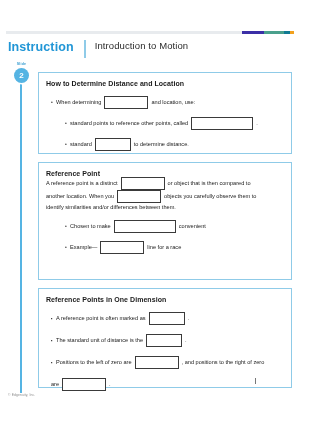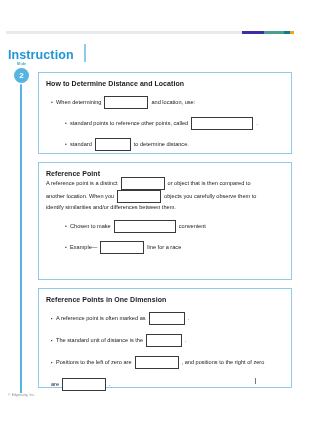--- a/index.html
+++ b/index.html
@@ -24,21 +24,21 @@
   }
   .accent-seg{height:100%;}
   .seg-purple{flex:0 0 42%;background:#3b2fa6;}
   .seg-teal{flex:0 0 38%;background:#4aa08c;}
   .seg-blue{flex:0 0 12%;background:#0f7a93;}
   .seg-orange{flex:0 0 8%;background:#f2a11e;}
 
   
   .header{
     position:absolute;left:8px;top:40px;height:22px;
-    display:flex;align-items:flex-end;
+    display:flex;align-items:flex-start;
   }
   .hdr-instruction{
     font-size:12.5px;font-weight:bold;color:#2196d6;
     letter-spacing:.1px;
   }
   .hdr-divider{
     width:2px;height:18px;background:#8fcbe8;margin:0 9px 0 10px;
   }
   .hdr-title{
     font-size:9.5px;color:#2b2b2b;letter-spacing:.1px;
@@ -132,20 +132,21 @@
   <div class="accent-bar">
     <div class="accent-seg seg-purple"></div>
     <div class="accent-seg seg-teal"></div>
     <div class="accent-seg seg-blue"></div>
     <div class="accent-seg seg-orange"></div>
   </div>
 
   <div class="header">
     <div class="hdr-instruction">Instruction</div>
     <div class="hdr-divider"></div>
+    <div class="hdr-title">Introduction to Motion</div>
   </div>
 
   <div class="rail-line"></div>
   <div class="slide-badge">
     <span class="slide-word">Slide</span>
     <span class="slide-circle">2</span>
   </div>
 
   <div class="box" id="box1">
     <div class="box-title">How to Determine Distance and Location</div>

